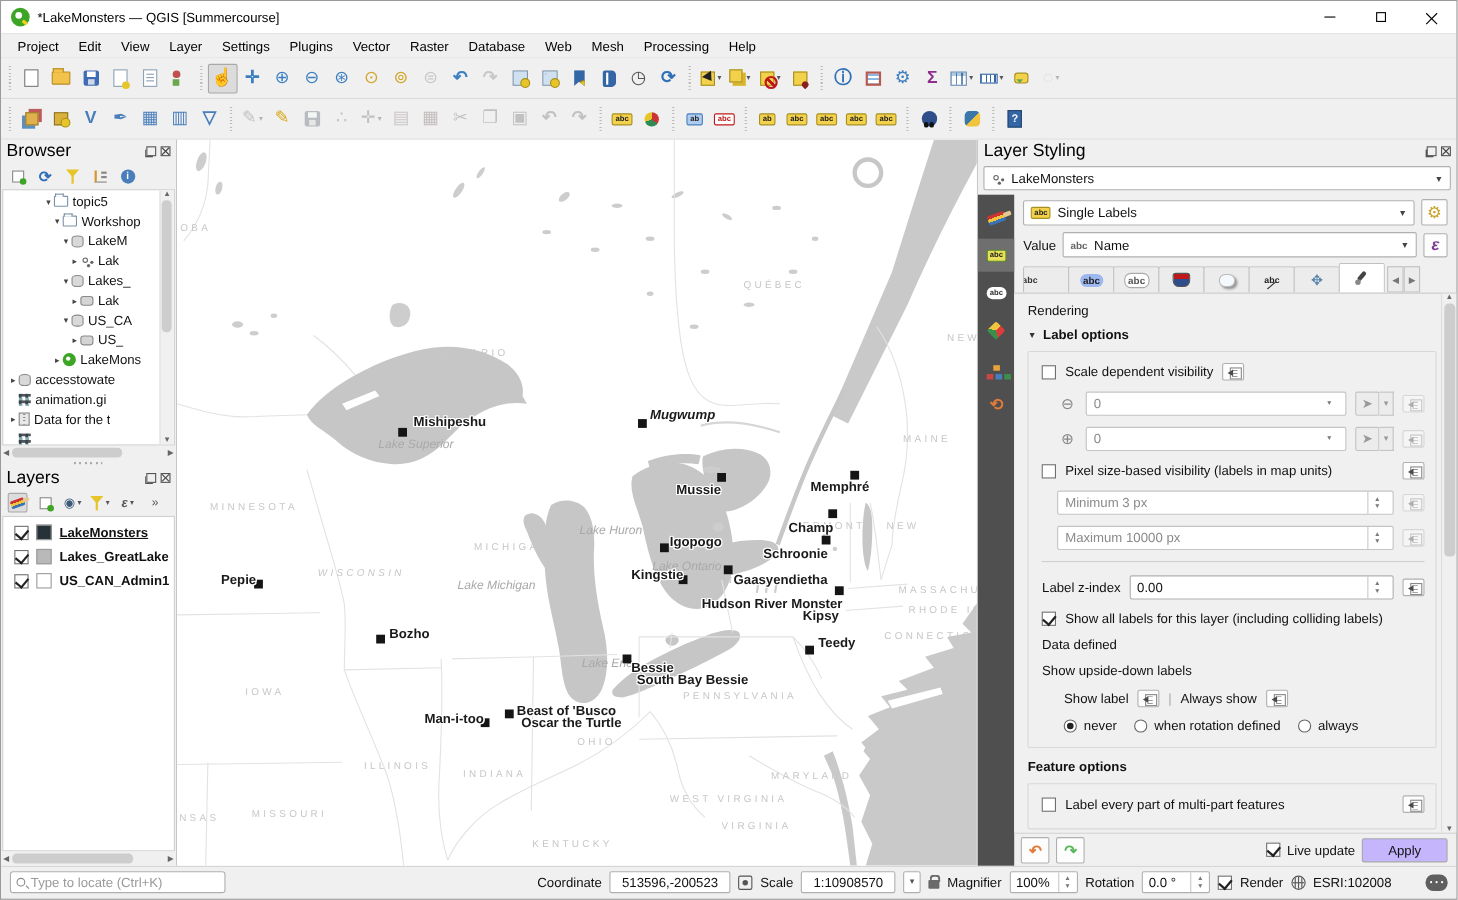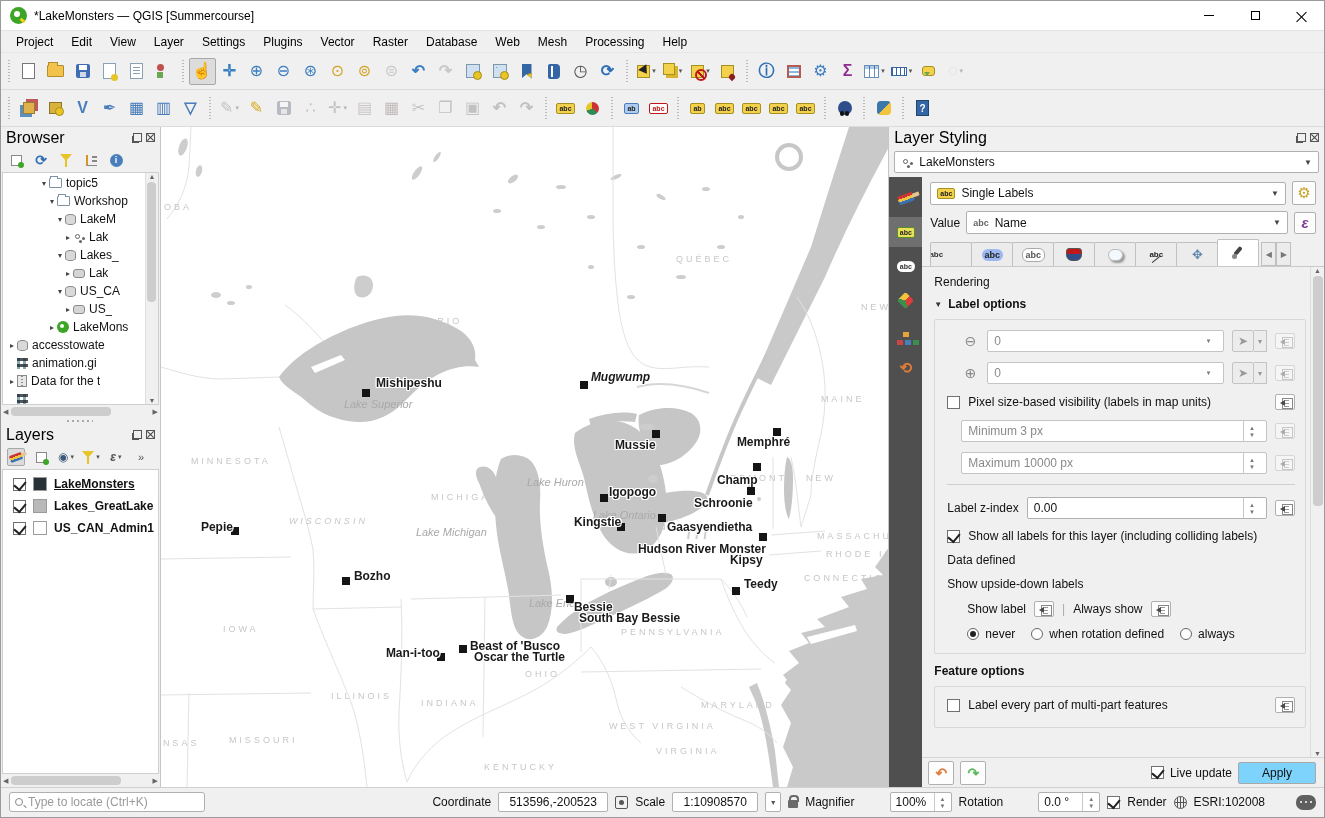--- a/index.html
+++ b/index.html
@@ -201,39 +201,39 @@
   .cursor-btn { width:22px; height:22px; background:#ececec; border:1px solid #c4c4c4; border-radius:2px; display:flex; align-items:center; justify-content:center; color:#999; flex:none; }
   .cursor-dd { width:13px; height:22px; background:#ececec; border:1px solid #c4c4c4; border-left:none; display:flex; align-items:center; justify-content:center; font-size:7px; color:#999; flex:none; margin-left:-8px; }
   .sep-line { border-top:1px solid #cfcfcf; margin:4px 0 12px 0; }
   .radio { width:12px; height:12px; border:1px solid #666; border-radius:50%; background:#fff; position:relative; flex:none; }
   .radio.on::after { content:""; position:absolute; inset:2px; border-radius:50%; background:#222; }
   .lbl { white-space:nowrap; }
   .vbar { width:14px; background:#f0f0f0; border-left:1px solid #ddd; display:flex; flex-direction:column; align-items:center; font-size:7px; color:#666; }
 
   .styling-footer { height:30px; display:flex; align-items:center; padding:0 8px 0 6px; gap:6px; border-top:1px solid #d5d5d5; }
   .undo-redo { width:26px; height:24px; background:#fdfdfd; border:1px solid #b0b0b0; border-radius:2px; display:flex; align-items:center; justify-content:center; font-size:14px; font-weight:bold; }
-  .apply-btn { width:78px; height:22px; background:#7dd3fc; border:1px solid #a8a8a8; border-radius:2px; display:flex; align-items:center; justify-content:center; }
+  .apply-btn { width:78px; height:22px; background:#c4b5fd; border:1px solid #a8a8a8; border-radius:2px; display:flex; align-items:center; justify-content:center; }
 
   
   .statusbar { height:29px; background:#f0f0f0; border-top:1px solid #d0d0d0; display:flex; align-items:center; padding:0 8px; gap:7px; font-size:12px; }
   .locate { width:196px; height:20px; background:#fff; border:1px solid #b0b0b0; border-radius:3px; display:flex; align-items:center; padding:0 5px; gap:5px; color:#9a9a9a; }
   .mag-icon { width:8px; height:8px; border:1px solid #8a8a8a; border-radius:50%; position:relative; flex:none; }
   .mag-icon::after { content:""; position:absolute; left:7px; top:7px; width:4px; height:1px; background:#8a8a8a; transform:rotate(45deg); }
   .sb-field { height:20px; background:#fff; border:1px solid #b0b0b0; border-radius:2px; display:flex; align-items:center; justify-content:center; padding:0 5px; }
   .sb-spacer { flex:1; }
   .ext-icon { width:13px; height:13px; border:1px solid #555; position:relative; border-radius:2px; }
   .ext-icon::after { content:""; position:absolute; inset:3px; background:#555; border-radius:50%; }
   .lock-icon { width:10px; height:8px; background:#6a6a6a; border-radius:1px; position:relative; margin-top:4px; }
   .lock-icon::before { content:""; position:absolute; left:1px; top:-5px; width:6px; height:5px; border:2px solid #6a6a6a; border-bottom:none; border-radius:4px 4px 0 0; }
   .globe-icon { width:13px; height:13px; border:1px solid #555; border-radius:50%; position:relative; overflow:hidden; }
   .globe-icon::before { content:""; position:absolute; left:50%; top:0; width:1px; height:100%; background:#555; box-shadow:-3px 0 0 #555, 3px 0 0 #555; }
   .globe-icon::after { content:""; position:absolute; top:50%; left:0; height:1px; width:100%; background:#555; }
   .msg-icon { width:20px; height:15px; background:#5f5f5f; border-radius:7px; position:relative; }
   .msg-icon::before { content:""; position:absolute; left:4px; top:6px; width:2px; height:2px; background:#fff; border-radius:50%; box-shadow:5px 0 0 #fff, 10px 0 0 #fff; }
-  .spin-box { height:20px; background:#fff; border:1px solid #b0b0b0; border-radius:2px; display:flex; align-items:center; padding-left:5px;margin-left:28px; }
+  .spin-box { height:20px; background:#fff; border:1px solid #b0b0b0; border-radius:2px; display:flex; align-items:center; padding-left:5px; }
 </style>
 </head>
 <body>
 
 <div class="titlebar">
   <span class="app-logo"></span>
   <span class="title-text">*LakeMonsters — QGIS [Summercourse]</span>
   <div class="win-controls">
     <span class="win-btn">
         <span class="glyph-min"></span>
@@ -898,20 +898,25 @@
             </span>
           </div>
         <div class="scrollarea">
           <div class="sa-content">
             <div class="sa-title">Rendering</div>
             <div class="sec-head">
               <span class="sec-arrow">▼</span>
               <span>Label options</span>
             </div>
             <div class="group">
+              <div class="frow">
+                <span class="chk"></span>
+                <span class="lbl">Scale dependent visibility</span>
+                <span class="ddbtn"></span>
+              </div>
               <div class="frow" style="padding-left:14px">
                 <span class="mini-zoom">⊖</span>
                 <div class="dis-combo">
                     <span>0</span>
                     <span class="spin" style="border:none">▼</span>
                   </div>
                 <span class="cursor-btn">➤</span>
                   <span class="cursor-dd">▼</span>
                 <span class="ddbtn off"></span>
               </div>

